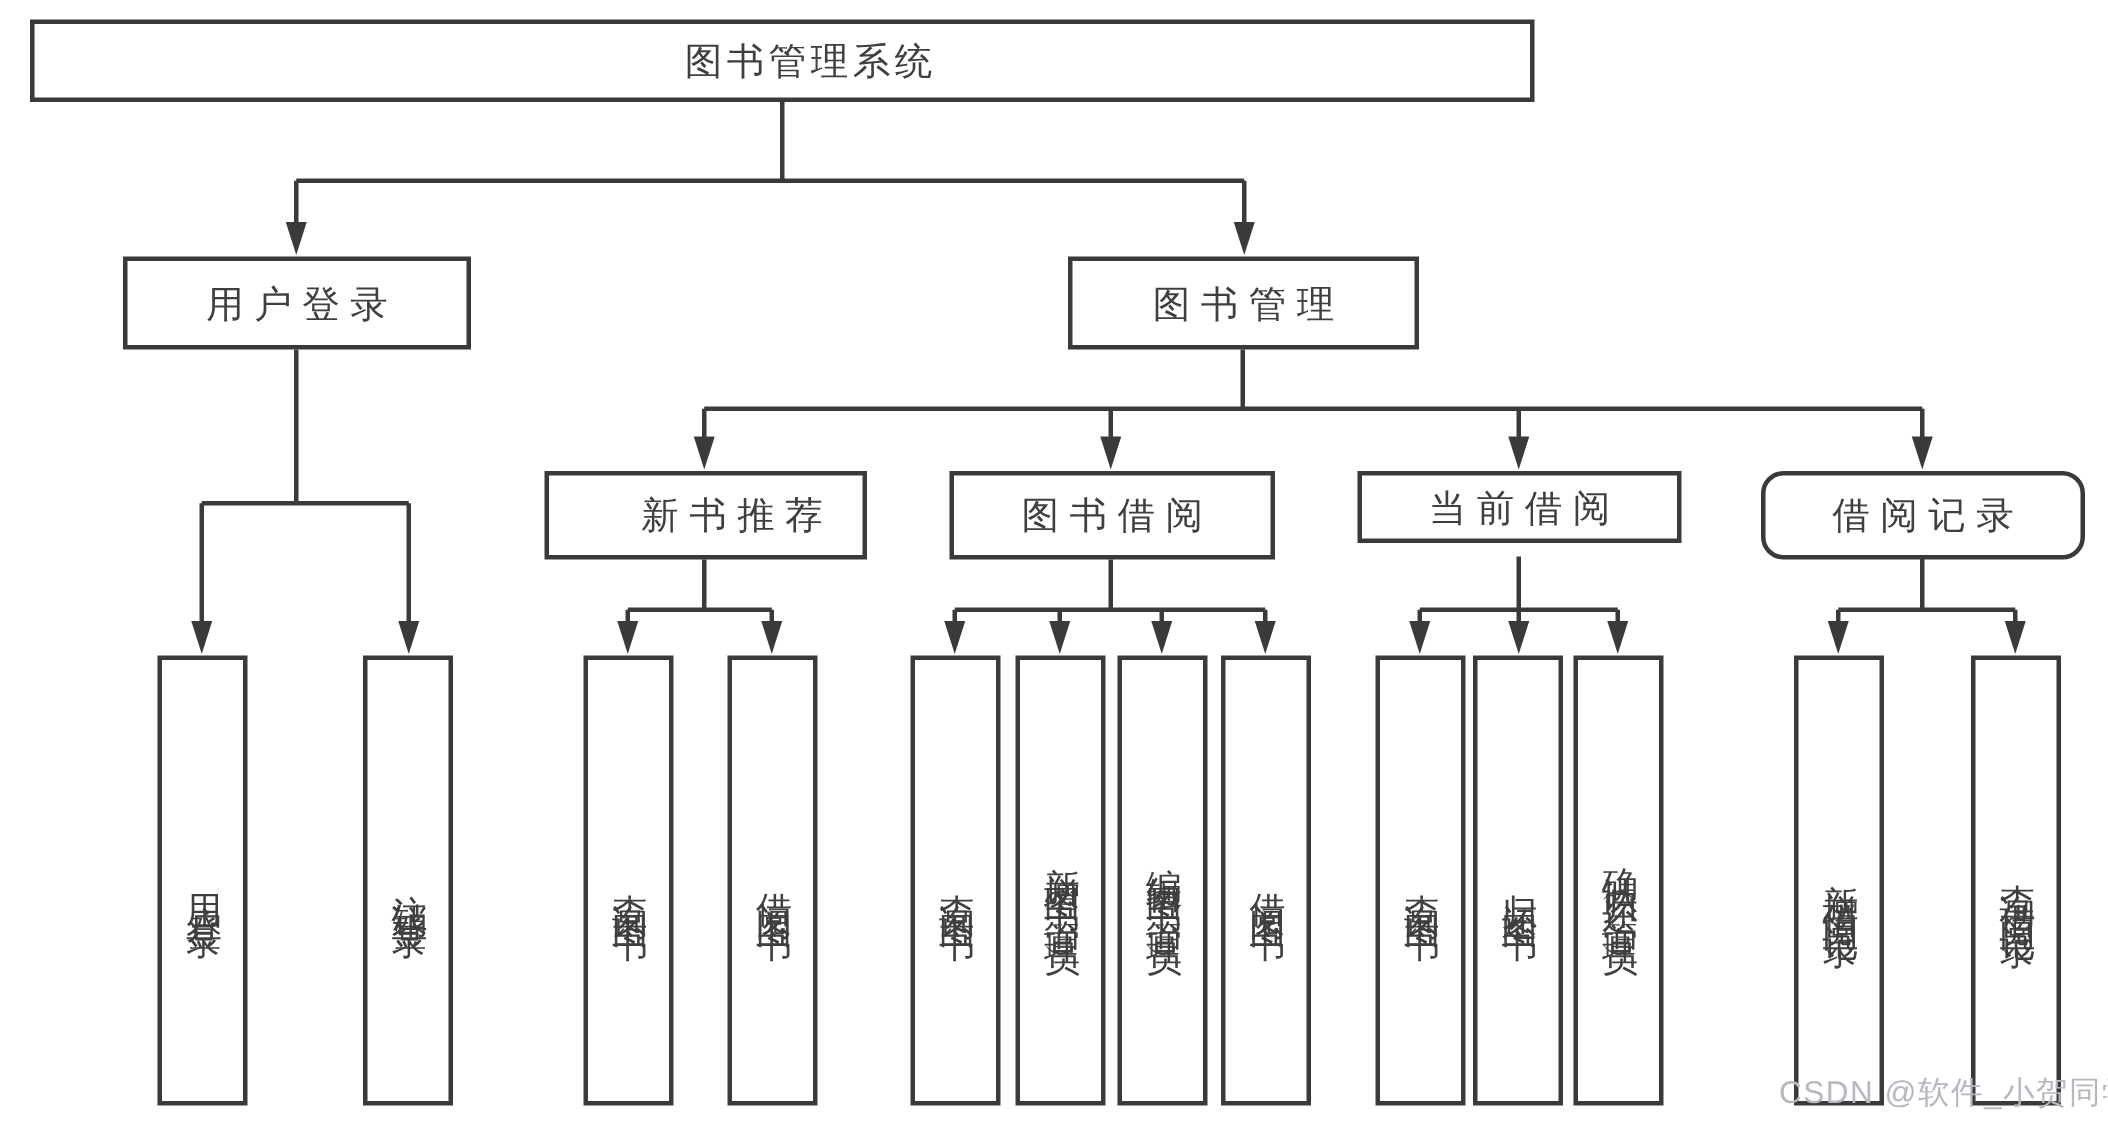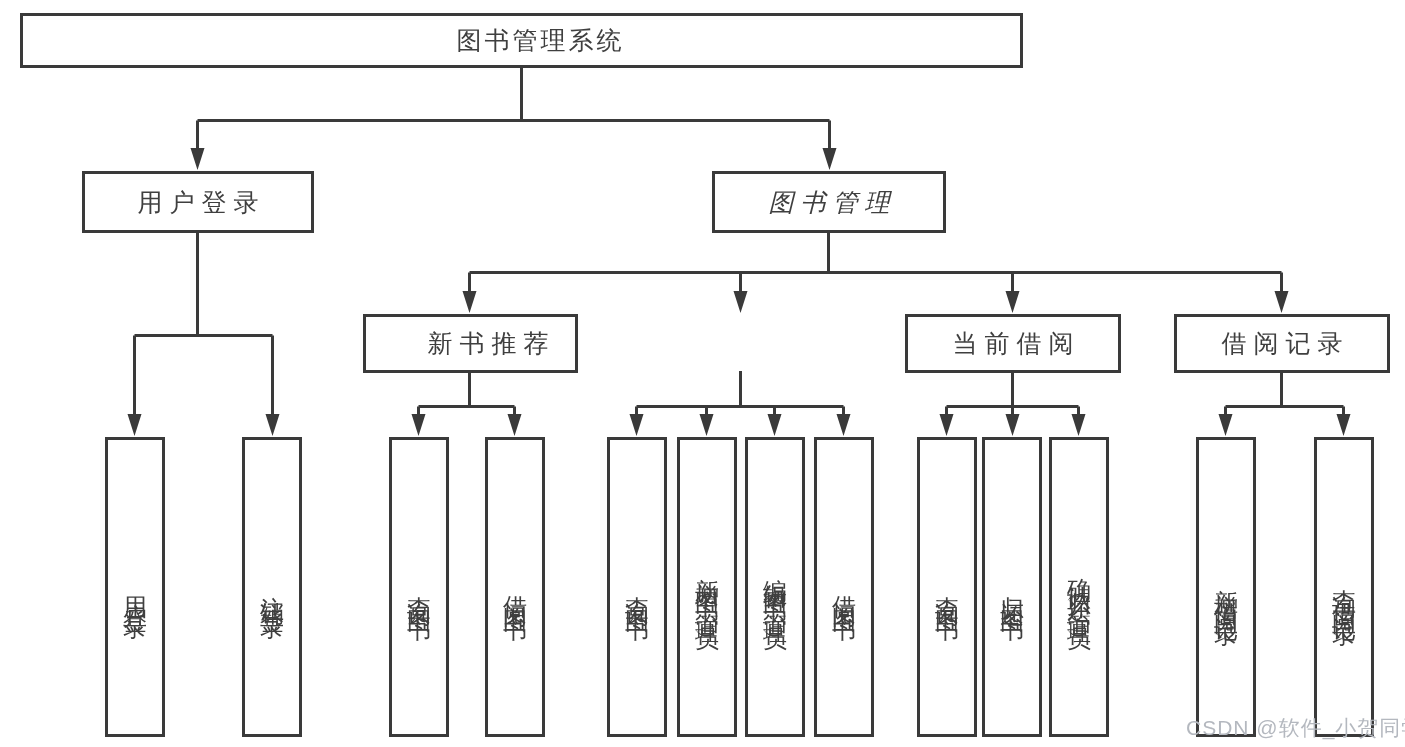--- a/index.html
+++ b/index.html
@@ -141,31 +141,34 @@
     "></path>
   </svg>
 
   <div class="node h root" style="left:20px; top:13px; width:1003px; height:55px;padding-left:35px;">
     <span>图书管理系统</span>
   </div>
 
   <div class="node h" style="left:82px; top:171px; width:232px; height:62px;">
     <span>用户登录</span>
   </div>
-  <div class="node h" style="left:712px; top:171px; width:234px; height:62px;font-style:italic;">
+  <div class="node h" style="left:712px; top:171px; width:234px; height:62px;">
     <span>图书管理</span>
   </div>
 
   <div class="node h" style="left:363px; top:314px; width:215px; height:59px;padding-left:35px;">
     <span>新书推荐</span>
   </div>
-  <div class="node h" style="left:905px; top:314px; width:216px; height:59px;">
+  <div class="node h" style="left:633px; top:314px; width:217px; height:59px;">
+    <span>图书借阅</span>
+  </div>
+  <div class="node h" style="left:905px; top:314px; width:216px; height:48px;">
     <span>当前借阅</span>
   </div>
-  <div class="node h" style="left:1174px; top:314px; width:216px; height:59px;">
+  <div class="node h" style="left:1174px; top:314px; width:216px; height:59px;border-radius:15px;">
     <span>借阅记录</span>
   </div>
 
   <div class="node v" style="left:105px; top:437px; width:60px; height:300px;">
     <span>用户登录</span>
   </div>
   <div class="node v" style="left:242px; top:437px; width:60px; height:300px;">
     <span>注销登录</span>
   </div>
 

